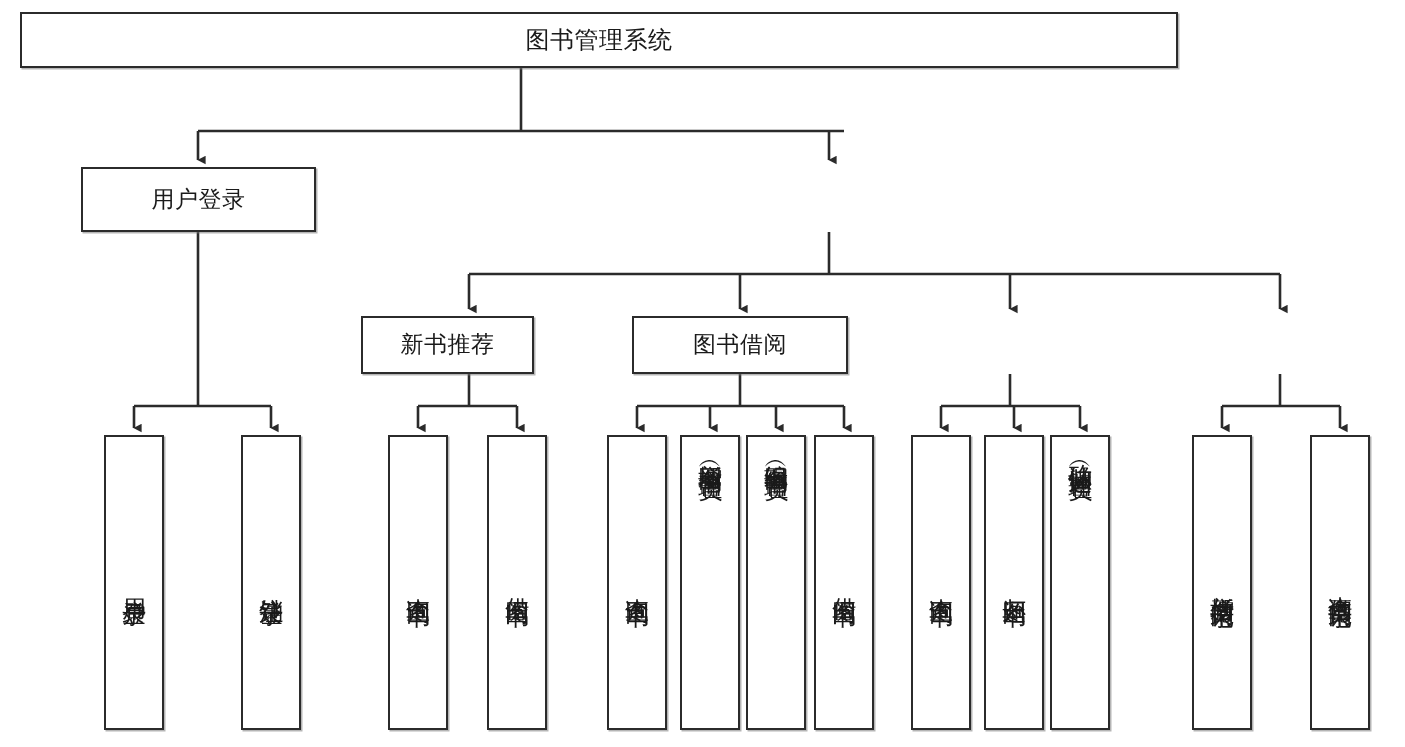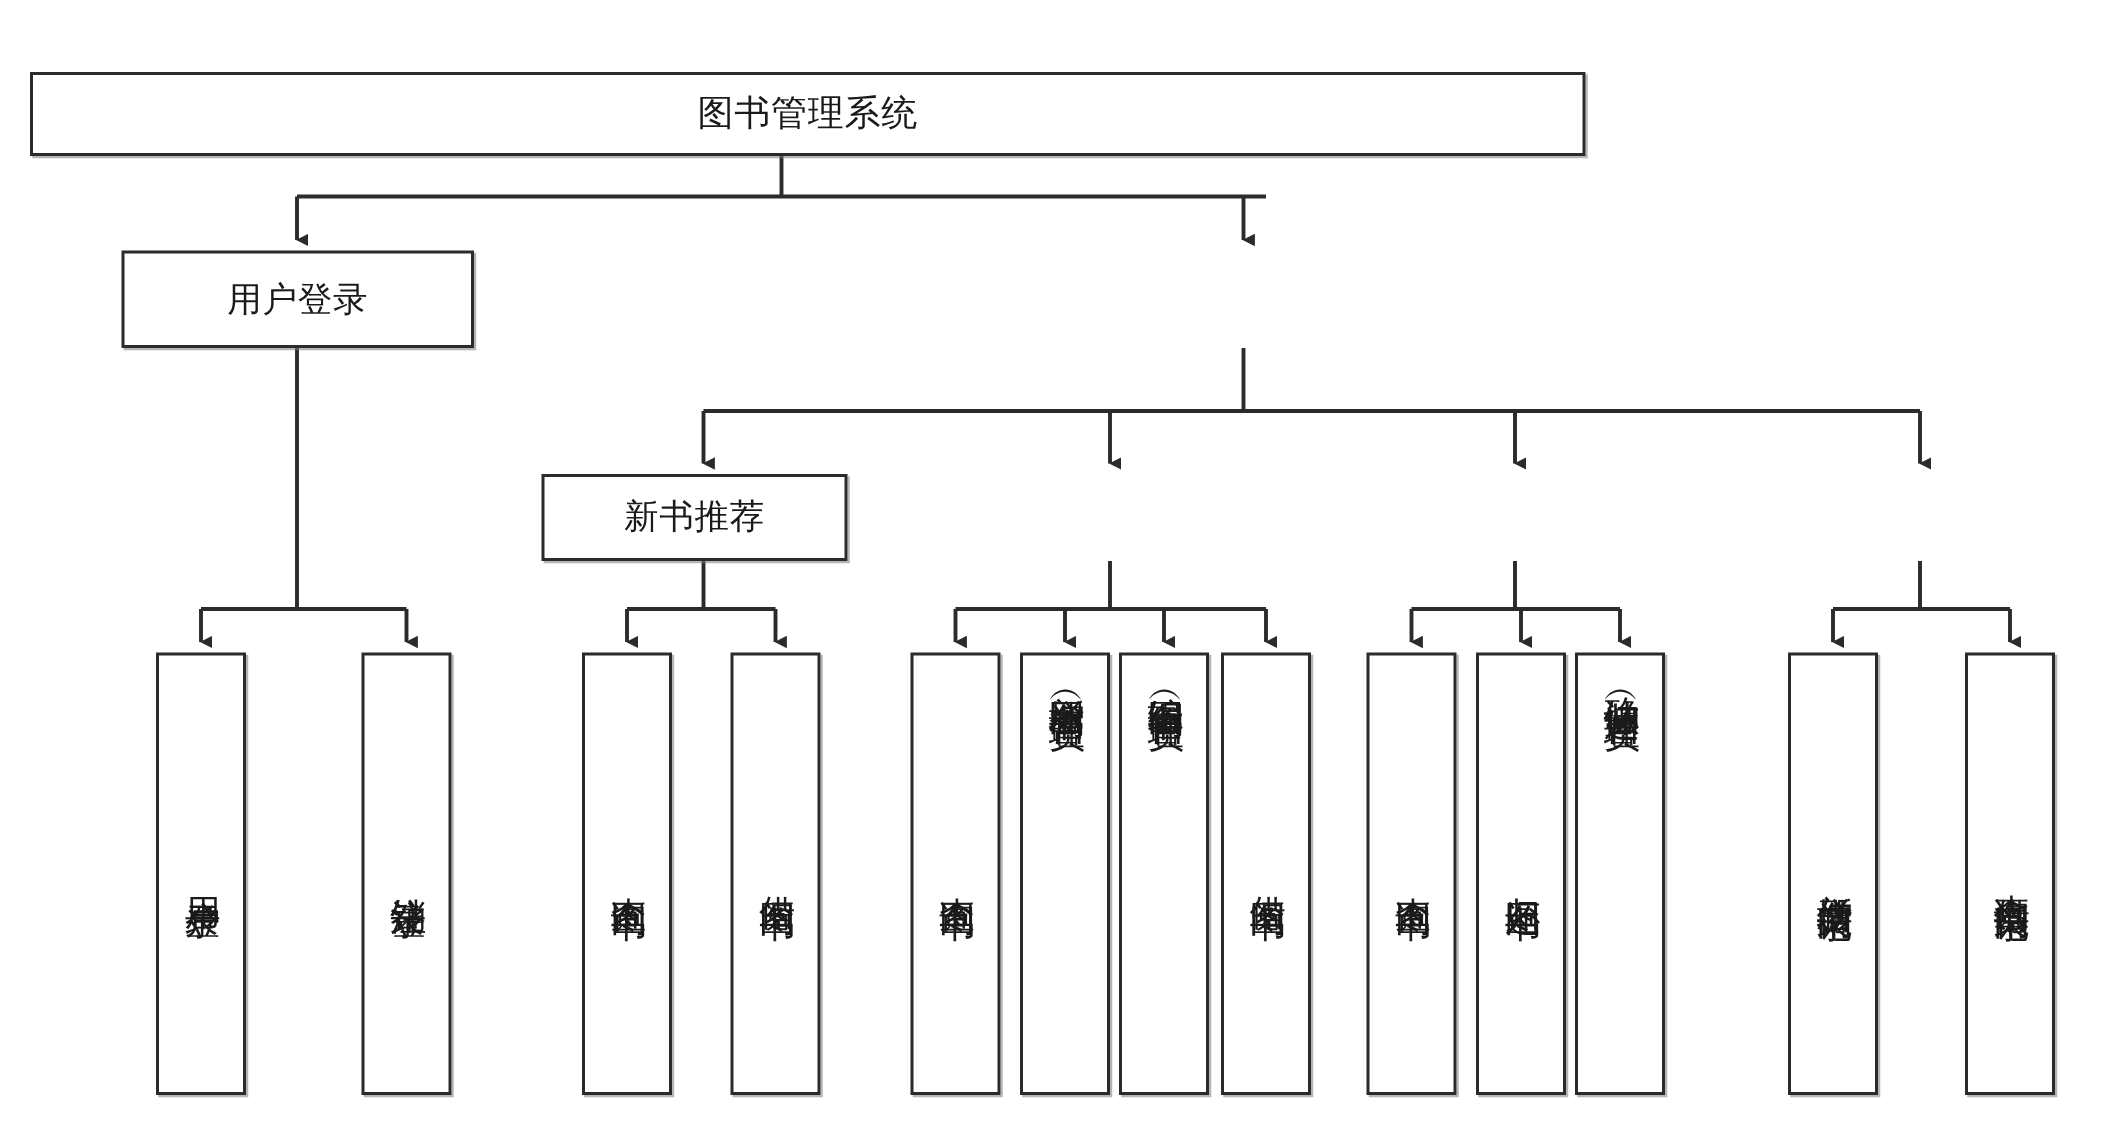--- a/index.html
+++ b/index.html
@@ -131,30 +131,33 @@
       <path d="M1014,406 L1014,428" marker-end="url(#arrowhead)"></path>
       <path d="M1080,406 L1080,428" marker-end="url(#arrowhead)"></path>
 
       <path d="M1280,374 L1280,406"></path>
       <path d="M1222,406 L1340,406"></path>
       <path d="M1222,406 L1222,428" marker-end="url(#arrowhead)"></path>
       <path d="M1340,406 L1340,428" marker-end="url(#arrowhead)"></path>
     </g>
   </svg>
 
-  <div class="node h root" style="left:20px; top:12px; width:1037px; height:56px;margin-top:36px;">
+  <div class="node h root" style="left:20px; top:12px; width:1158px; height:56px;">
     <span class="node-label">图书管理系统</span>
   </div>
 
   <div class="node h" style="left:81px; top:167px; width:235px; height:65px;">
     <span class="node-label">用户登录</span>
   </div>
 
-  <div class="node h" style="left:361px; top:316px; width:204px; height:58px;">
+  <div class="node h" style="left:361px; top:316px; width:173px; height:58px;">
     <span class="node-label">新书推荐</span>
+  </div>
+  <div class="node h" style="left:632px; top:316px; width:216px; height:58px;">
+    <span class="node-label">图书借阅</span>
   </div>
 
   <div class="node v centered" style="left:104px; top:435px; width:60px; height:295px;">
     <span class="node-label">用户登录</span>
   </div>
   <div class="node v centered" style="left:241px; top:435px; width:60px; height:295px;">
     <span class="node-label">注销登录</span>
   </div>
   <div class="node v centered" style="left:388px; top:435px; width:60px; height:295px;">
     <span class="node-label">查询图书</span>

